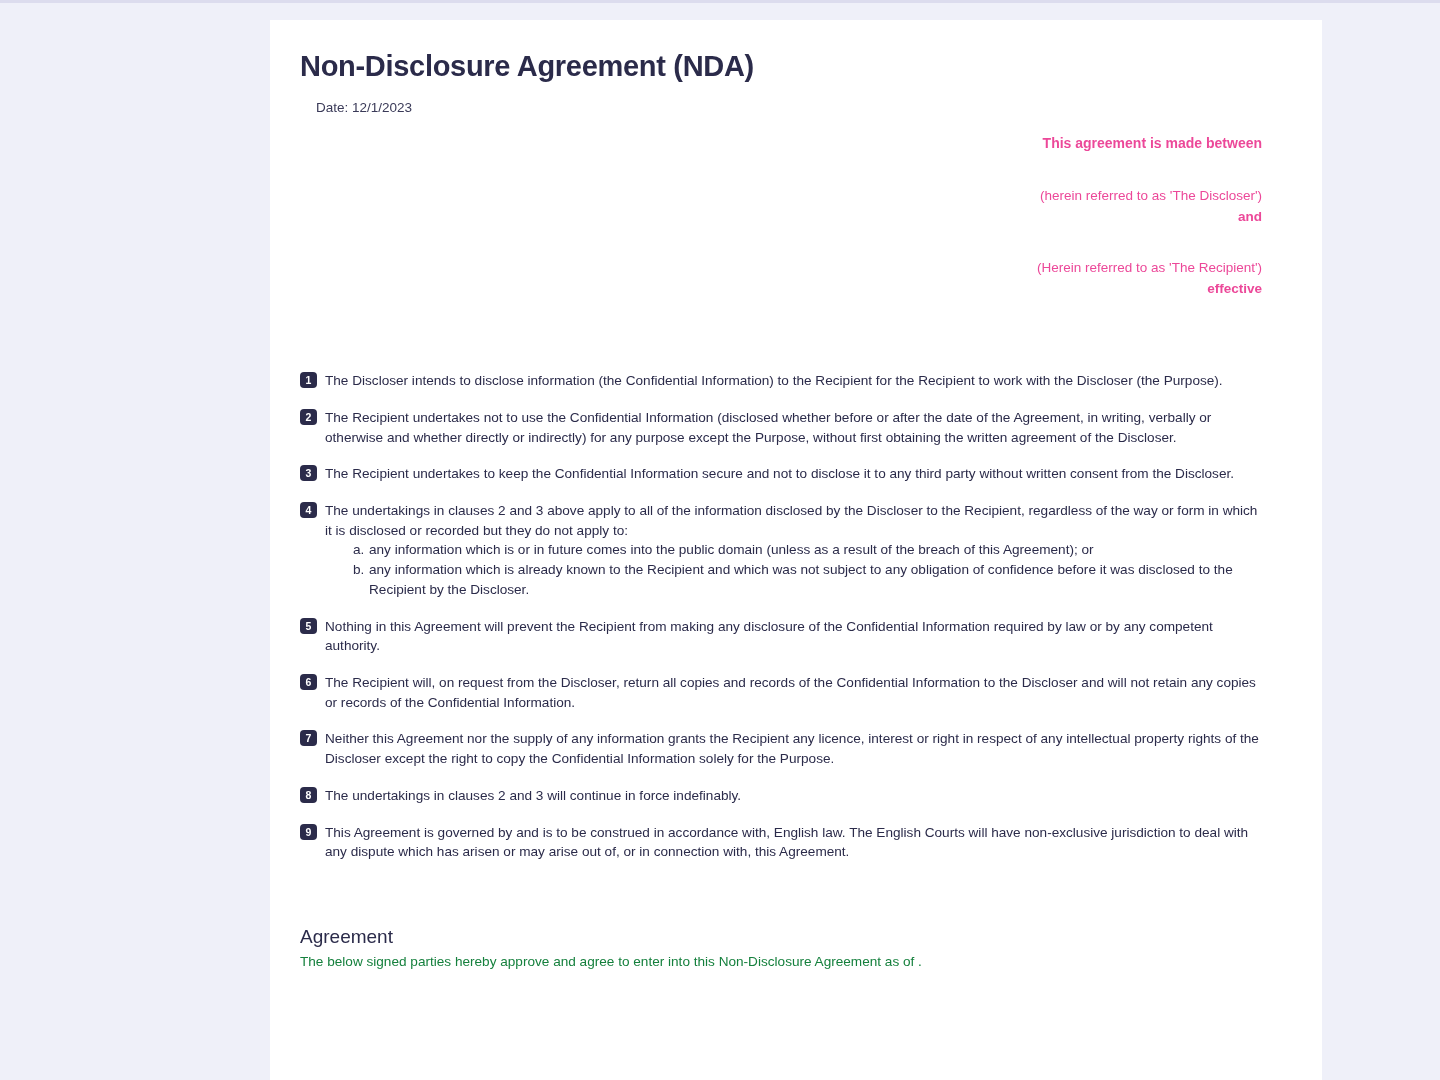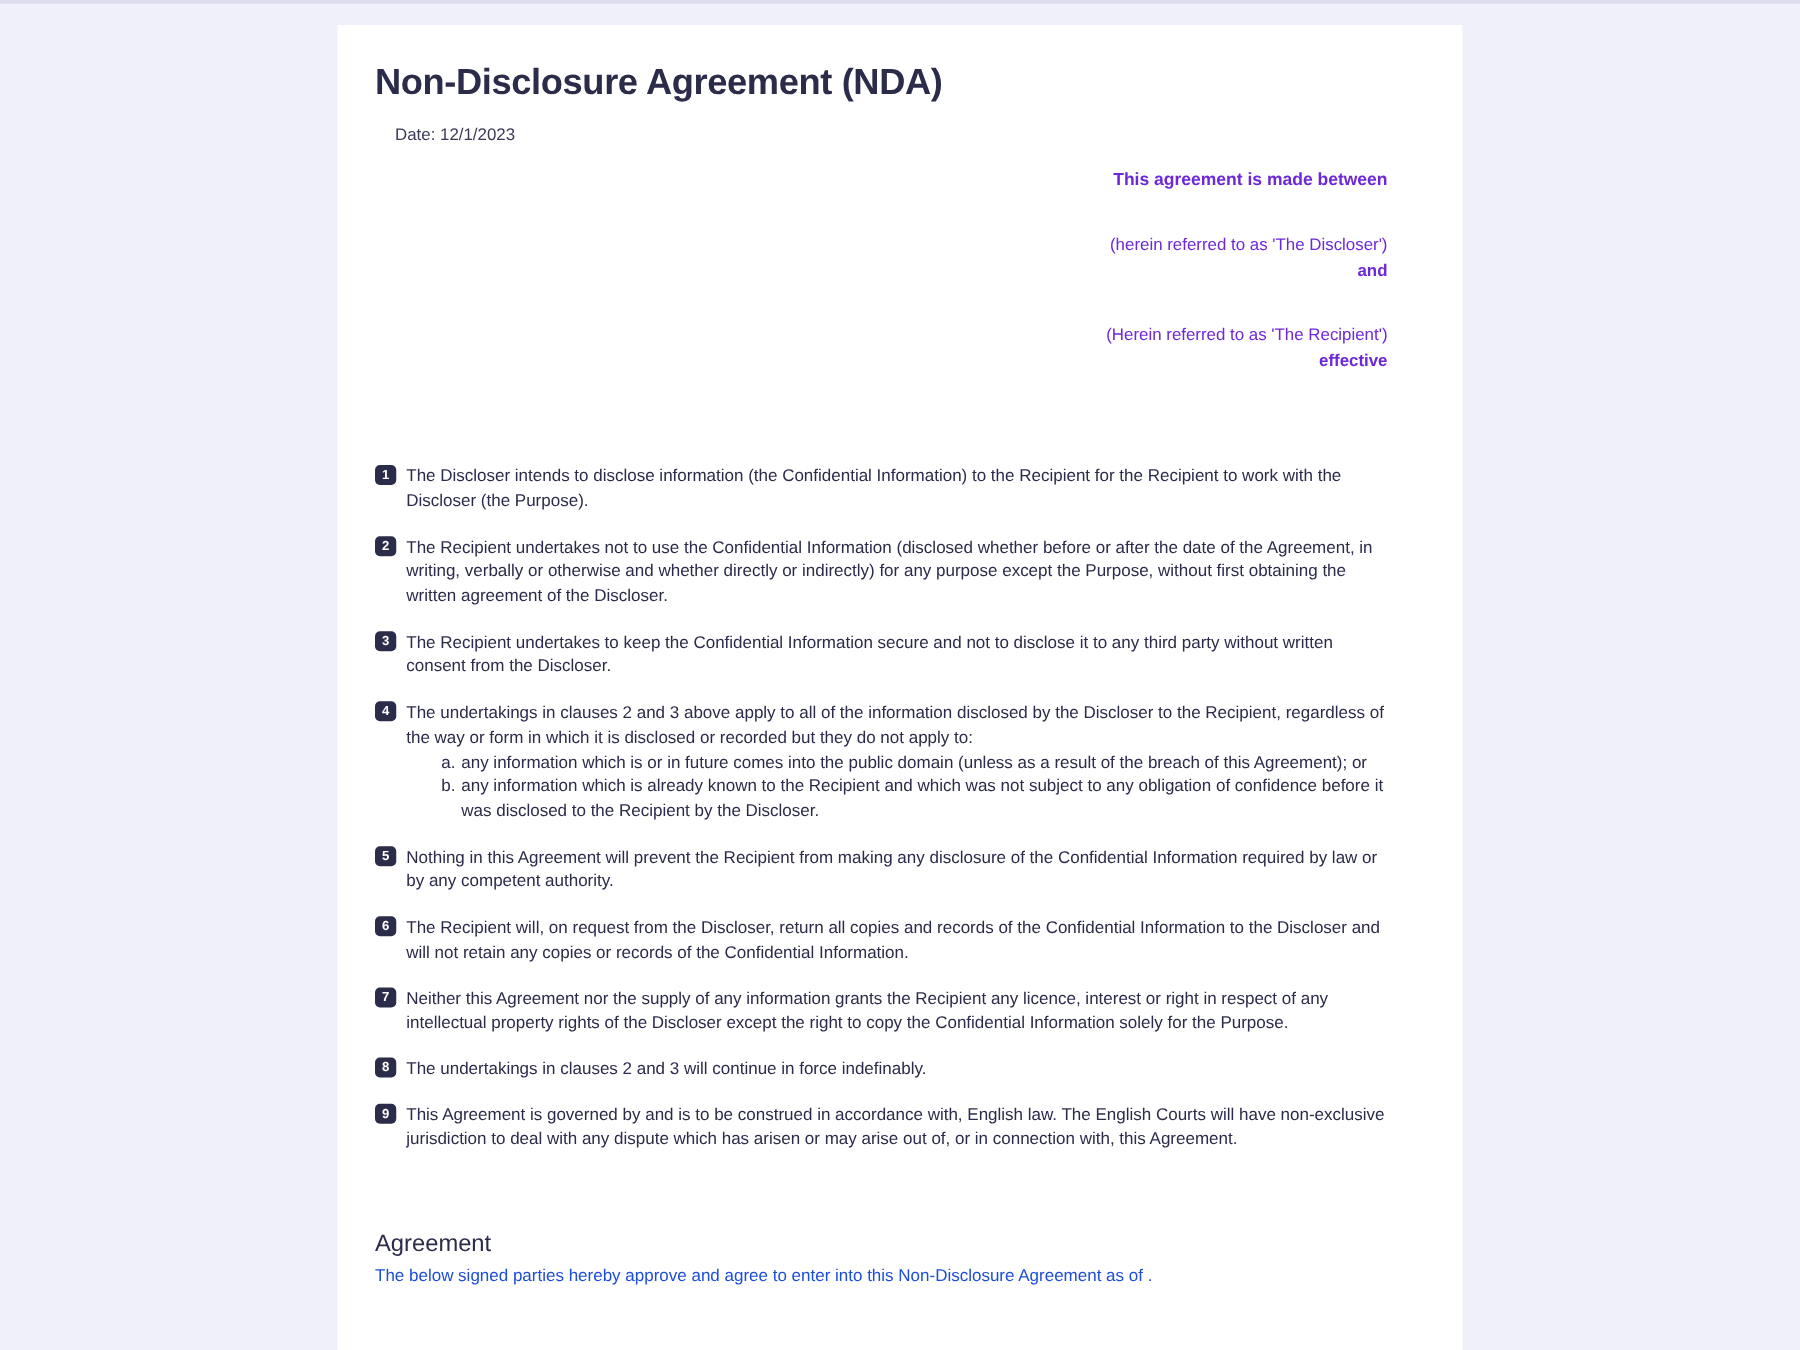--- a/index.html
+++ b/index.html
@@ -25,21 +25,21 @@
     position: absolute;
     top: 0; left: 0;
     width: 1440px;
     height: 1080px;
     background: #eff0f9;
   }
   .doc-card {
     position: absolute;
     left: 270px;
     top: 20px;
-    width: 900px;
+    width: 1052px;
     min-height: 1060px;
     background: #ffffff;
     padding: 30px 30px 0 30px;
   }
   .doc-title {
     font-size: 29px;
     font-weight: bold;
     letter-spacing: -0.3px;
     color: #2b2b4a;
     margin: 0 0 6px 0;
@@ -48,21 +48,21 @@
   .doc-date {
     font-size: 13.5px;
     color: #3a3a58;
     margin: 16px;
     line-height: 1.3;
   }
   .parties-block {
     text-align: right;
     font-size: 13.5px;
     line-height: 1.55;
-    color: #6d28d9;
+    color: #ec4899;
     padding-right: 30px;
   }
   .parties-heading {
     font-weight: bold;
     font-size: 14px;
     margin-bottom: 14px;
   }
   .party-name {
     min-height: 17px;
     font-size: 13.5px;
@@ -125,21 +125,21 @@
   .agreement-section { margin-top: 64px; }
   .agreement-heading {
     font-size: 19px;
     font-weight: normal;
     color: #2b2b4a;
     margin: 0 0 4px 0;
   }
   .agreement-text {
     font-size: 13.6px;
     line-height: 1.45;
-    color: #1d4ed8;
+    color: #15803d;
     margin: 0;
   }
 </style>
 </head>
 <body>
 
 <div class="page-bg"></div>
 <div class="top-strip"></div>
 
 <div class="doc-card">

